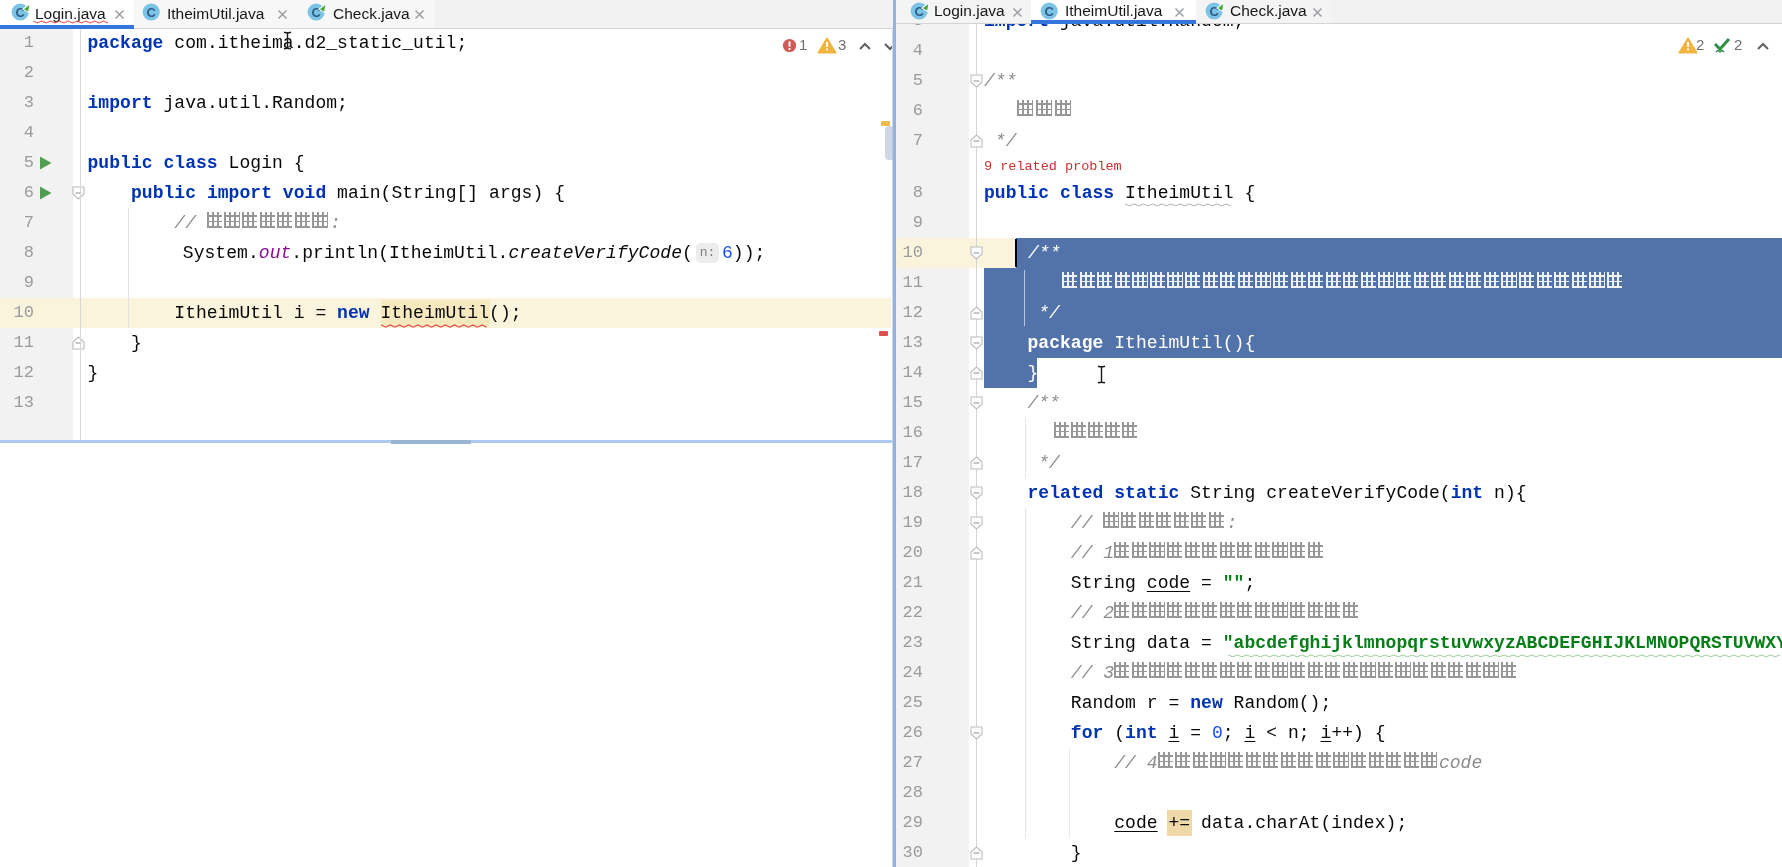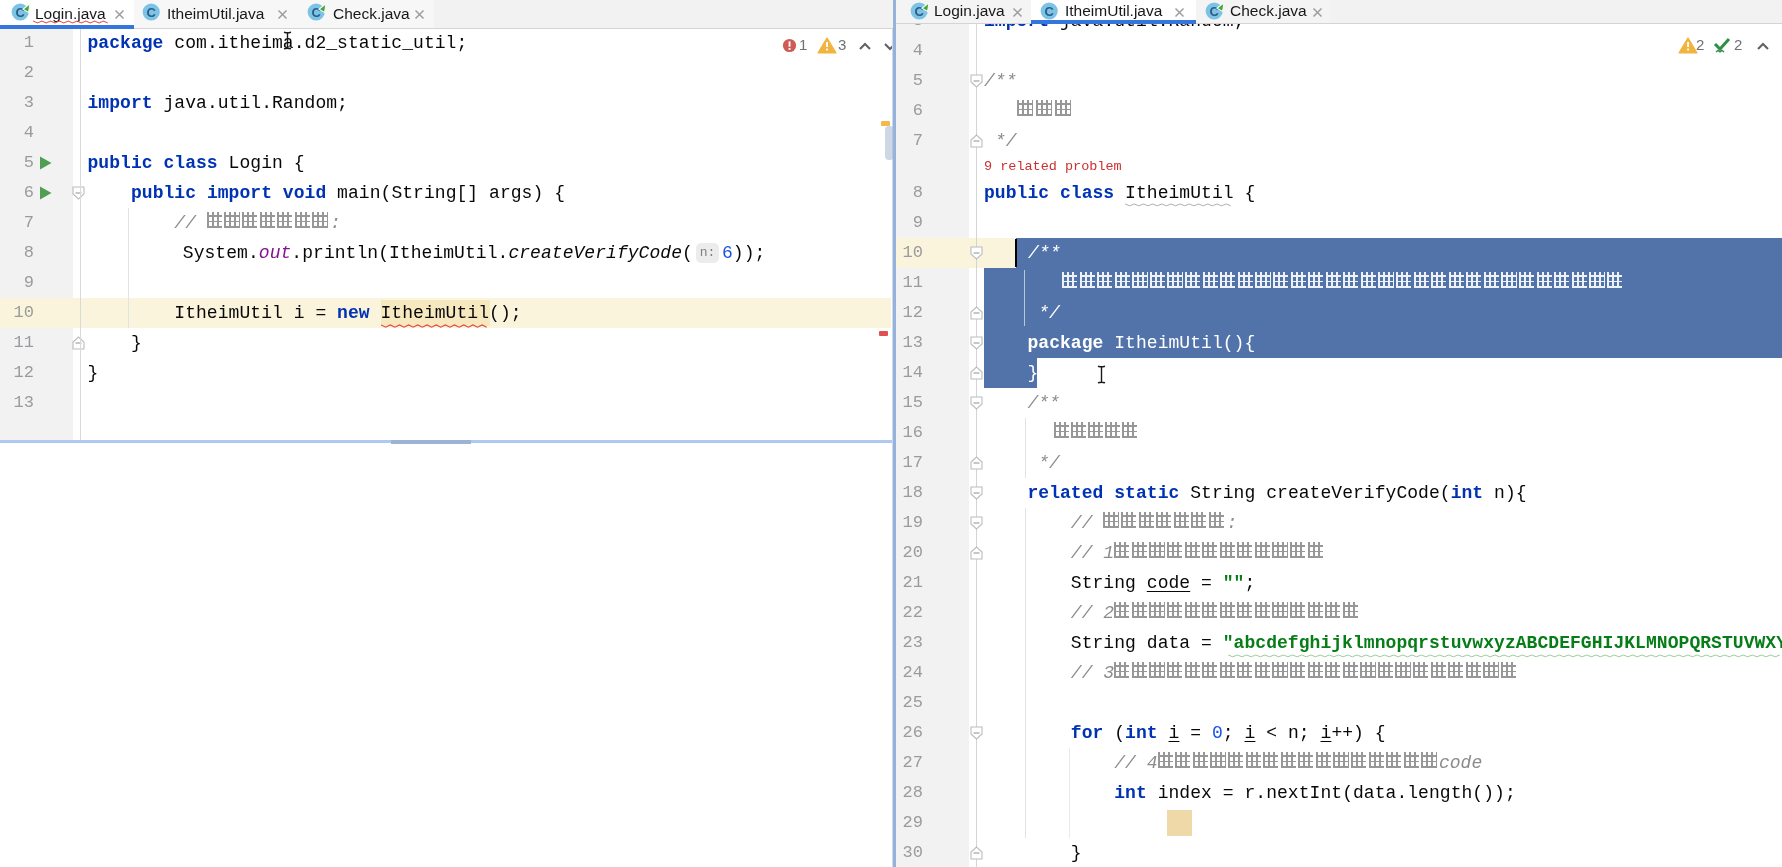--- a/index.html
+++ b/index.html
@@ -263,24 +263,25 @@
 <div class="cl" style="left:88.5px;top:478px;">    <span class="k">related static</span> String createVerifyCode(<span class="k">int</span> n){</div>
 <div class="cl" style="left:88.5px;top:508px;"><span class="cm">        // <span class="cjk" style=""><i style="width:15.2px;margin-right:2.4px"></i><i style="width:15.2px;margin-right:2.4px"></i><i style="width:15.2px;margin-right:2.4px"></i><i style="width:15.2px;margin-right:2.4px"></i><i style="width:15.2px;margin-right:2.4px"></i><i style="width:15.2px;margin-right:2.4px"></i><i style="width:15.2px;margin-right:2.4px"></i></span>:</span></div>
 <div class="cl" style="left:88.5px;top:538px;"><span class="cm">        // 1<span class="cjk" style=""><i style="width:15.2px;margin-right:2.4px"></i><i style="width:15.2px;margin-right:2.4px"></i><i style="width:15.2px;margin-right:2.4px"></i><i style="width:15.2px;margin-right:2.4px"></i><i style="width:15.2px;margin-right:2.4px"></i><i style="width:15.2px;margin-right:2.4px"></i><i style="width:15.2px;margin-right:2.4px"></i><i style="width:15.2px;margin-right:2.4px"></i><i style="width:15.2px;margin-right:2.4px"></i><i style="width:15.2px;margin-right:2.4px"></i><i style="width:15.2px;margin-right:2.4px"></i><i style="width:15.2px;margin-right:2.4px"></i></span></span></div>
 <div class="cl" style="left:88.5px;top:568px;">        String <span class="u">code</span> = <span class="s">""</span>;</div>
 <div class="cl" style="left:88.5px;top:598px;"><span class="cm">        // 2<span class="cjk" style=""><i style="width:15.2px;margin-right:2.4px"></i><i style="width:15.2px;margin-right:2.4px"></i><i style="width:15.2px;margin-right:2.4px"></i><i style="width:15.2px;margin-right:2.4px"></i><i style="width:15.2px;margin-right:2.4px"></i><i style="width:15.2px;margin-right:2.4px"></i><i style="width:15.2px;margin-right:2.4px"></i><i style="width:15.2px;margin-right:2.4px"></i><i style="width:15.2px;margin-right:2.4px"></i><i style="width:15.2px;margin-right:2.4px"></i><i style="width:15.2px;margin-right:2.4px"></i><i style="width:15.2px;margin-right:2.4px"></i><i style="width:15.2px;margin-right:2.4px"></i><i style="width:15.2px;margin-right:2.4px"></i></span></span></div>
 <div class="cl" style="left:88.5px;top:628px;">        String data = <span class="s">"abcdefghijklmnopqrstuvwxyzABCDEFGHIJKLMNOPQRSTUVWXYZ0123456789"</span>;</div>
 <svg class="abs" style="left:332.5px;top:654px" width="554" height="4.8" viewBox="0 0 554 4.8">
       <path d="M0.0 1.0 L4.6 2.8 L9.2 1.0 L13.8 2.8 L18.4 1.0 L23.0 2.8 L27.6 1.0 L32.2 2.8 L36.8 1.0 L41.4 2.8 L46.0 1.0 L50.6 2.8 L55.2 1.0 L59.8 2.8 L64.4 1.0 L69.0 2.8 L73.6 1.0 L78.2 2.8 L82.8 1.0 L87.4 2.8 L92.0 1.0 L96.6 2.8 L101.2 1.0 L105.8 2.8 L110.4 1.0 L115.0 2.8 L119.6 1.0 L124.2 2.8 L128.8 1.0 L133.4 2.8 L138.0 1.0 L142.6 2.8 L147.2 1.0 L151.8 2.8 L156.4 1.0 L161.0 2.8 L165.6 1.0 L170.2 2.8 L174.8 1.0 L179.4 2.8 L184.0 1.0 L188.6 2.8 L193.2 1.0 L197.8 2.8 L202.4 1.0 L207.0 2.8 L211.6 1.0 L216.2 2.8 L220.8 1.0 L225.4 2.8 L230.0 1.0 L234.6 2.8 L239.2 1.0 L243.8 2.8 L248.4 1.0 L253.0 2.8 L257.6 1.0 L262.2 2.8 L266.8 1.0 L271.4 2.8 L276.0 1.0 L280.6 2.8 L285.2 1.0 L289.8 2.8 L294.4 1.0 L299.0 2.8 L303.6 1.0 L308.2 2.8 L312.8 1.0 L317.4 2.8 L322.0 1.0 L326.6 2.8 L331.2 1.0 L335.8 2.8 L340.4 1.0 L345.0 2.8 L349.6 1.0 L354.2 2.8 L358.8 1.0 L363.4 2.8 L368.0 1.0 L372.6 2.8 L377.2 1.0 L381.8 2.8 L386.4 1.0 L391.0 2.8 L395.6 1.0 L400.2 2.8 L404.8 1.0 L409.4 2.8 L414.0 1.0 L418.6 2.8 L423.2 1.0 L427.8 2.8 L432.4 1.0 L437.0 2.8 L441.6 1.0 L446.2 2.8 L450.8 1.0 L455.4 2.8 L460.0 1.0 L464.6 2.8 L469.2 1.0 L473.8 2.8 L478.4 1.0 L483.0 2.8 L487.6 1.0 L492.2 2.8 L496.8 1.0 L501.4 2.8 L506.0 1.0 L510.6 2.8 L515.2 1.0 L519.8 2.8 L524.4 1.0 L529.0 2.8 L533.6 1.0 L538.2 2.8 L542.8 1.0 L547.4 2.8 L552.0 1.0" fill="none" stroke="#9ccc9c" stroke-width="1.0"></path>
     </svg>
 <div class="cl" style="left:88.5px;top:658px;"><span class="cm">        // 3<span class="cjk" style=""><i style="width:15.2px;margin-right:2.4px"></i><i style="width:15.2px;margin-right:2.4px"></i><i style="width:15.2px;margin-right:2.4px"></i><i style="width:15.2px;margin-right:2.4px"></i><i style="width:15.2px;margin-right:2.4px"></i><i style="width:15.2px;margin-right:2.4px"></i><i style="width:15.2px;margin-right:2.4px"></i><i style="width:15.2px;margin-right:2.4px"></i><i style="width:15.2px;margin-right:2.4px"></i><i style="width:15.2px;margin-right:2.4px"></i><i style="width:15.2px;margin-right:2.4px"></i><i style="width:15.2px;margin-right:2.4px"></i><i style="width:15.2px;margin-right:2.4px"></i><i style="width:15.2px;margin-right:2.4px"></i><i style="width:15.2px;margin-right:2.4px"></i><i style="width:15.2px;margin-right:2.4px"></i><i style="width:15.2px;margin-right:2.4px"></i><i style="width:15.2px;margin-right:2.4px"></i><i style="width:15.2px;margin-right:2.4px"></i><i style="width:15.2px;margin-right:2.4px"></i><i style="width:15.2px;margin-right:2.4px"></i><i style="width:15.2px;margin-right:2.4px"></i><i style="width:15.2px;margin-right:2.4px"></i></span></span></div>
+<div class="cl" style="left:88.5px;top:688px;">        Random r = <span class="k">new</span> Random();</div>
 <div class="cl" style="left:88.5px;top:718px;">        <span class="k">for</span> (<span class="k">int</span> <span class="u">i</span> = <span class="n">0</span>; <span class="u">i</span> &lt; n; <span class="u">i</span>++) {</div>
 <div class="cl" style="left:88.5px;top:748px;"><span class="cm">            // 4<span class="cjk" style=""><i style="width:15.2px;margin-right:2.4px"></i><i style="width:15.2px;margin-right:2.4px"></i><i style="width:15.2px;margin-right:2.4px"></i><i style="width:15.2px;margin-right:2.4px"></i><i style="width:15.2px;margin-right:2.4px"></i><i style="width:15.2px;margin-right:2.4px"></i><i style="width:15.2px;margin-right:2.4px"></i><i style="width:15.2px;margin-right:2.4px"></i><i style="width:15.2px;margin-right:2.4px"></i><i style="width:15.2px;margin-right:2.4px"></i><i style="width:15.2px;margin-right:2.4px"></i><i style="width:15.2px;margin-right:2.4px"></i><i style="width:15.2px;margin-right:2.4px"></i><i style="width:15.2px;margin-right:2.4px"></i><i style="width:15.2px;margin-right:2.4px"></i><i style="width:15.2px;margin-right:2.4px"></i></span>code</span></div>
-<div class="cl" style="left:88.5px;top:778px;">            <span class="k">int</span> index = r.nextInt(data.length());</div>
 <div class="abs" style="left:271.5px;top:810px;width:25px;height:26px;background:#efd9a9;"></div>
+<div class="cl" style="left:88.5px;top:808px;">            <span class="u">code</span> += data.charAt(index);</div>
 <div class="cl" style="left:88.5px;top:838px;">        }</div>
 <svg class="abs" style="left:782.5px;top:37px" width="20" height="17" viewBox="0 0 20 17">
 <path d="M10 1.2 L18.8 15.8 H1.2 Z" fill="#f1b43e" stroke="#f1b43e" stroke-linejoin="round" stroke-width="1.5"></path>
 <rect x="9.1" y="5" width="1.9" height="5" fill="#fff"></rect>
       <rect x="9.1" y="11.6" width="1.9" height="1.9" fill="#fff"></rect>
     </svg>
 <div class="abs" style="left:800.5px;top:37px;font:15px/16px 'Liberation Sans',sans-serif;color:#6e7073">2</div>
 <svg class="abs" style="left:816.5px;top:36px" width="20" height="19" viewBox="0 0 20 19">
 <path d="M3 8 L8 13 L17 3" fill="none" stroke="#2e8f47" stroke-width="3"></path>
 <path d="M4 16 L6 14.4 L8 16 L10 14.4 L12 16" fill="none" stroke="#2e8f47" stroke-width="1.3"></path>

